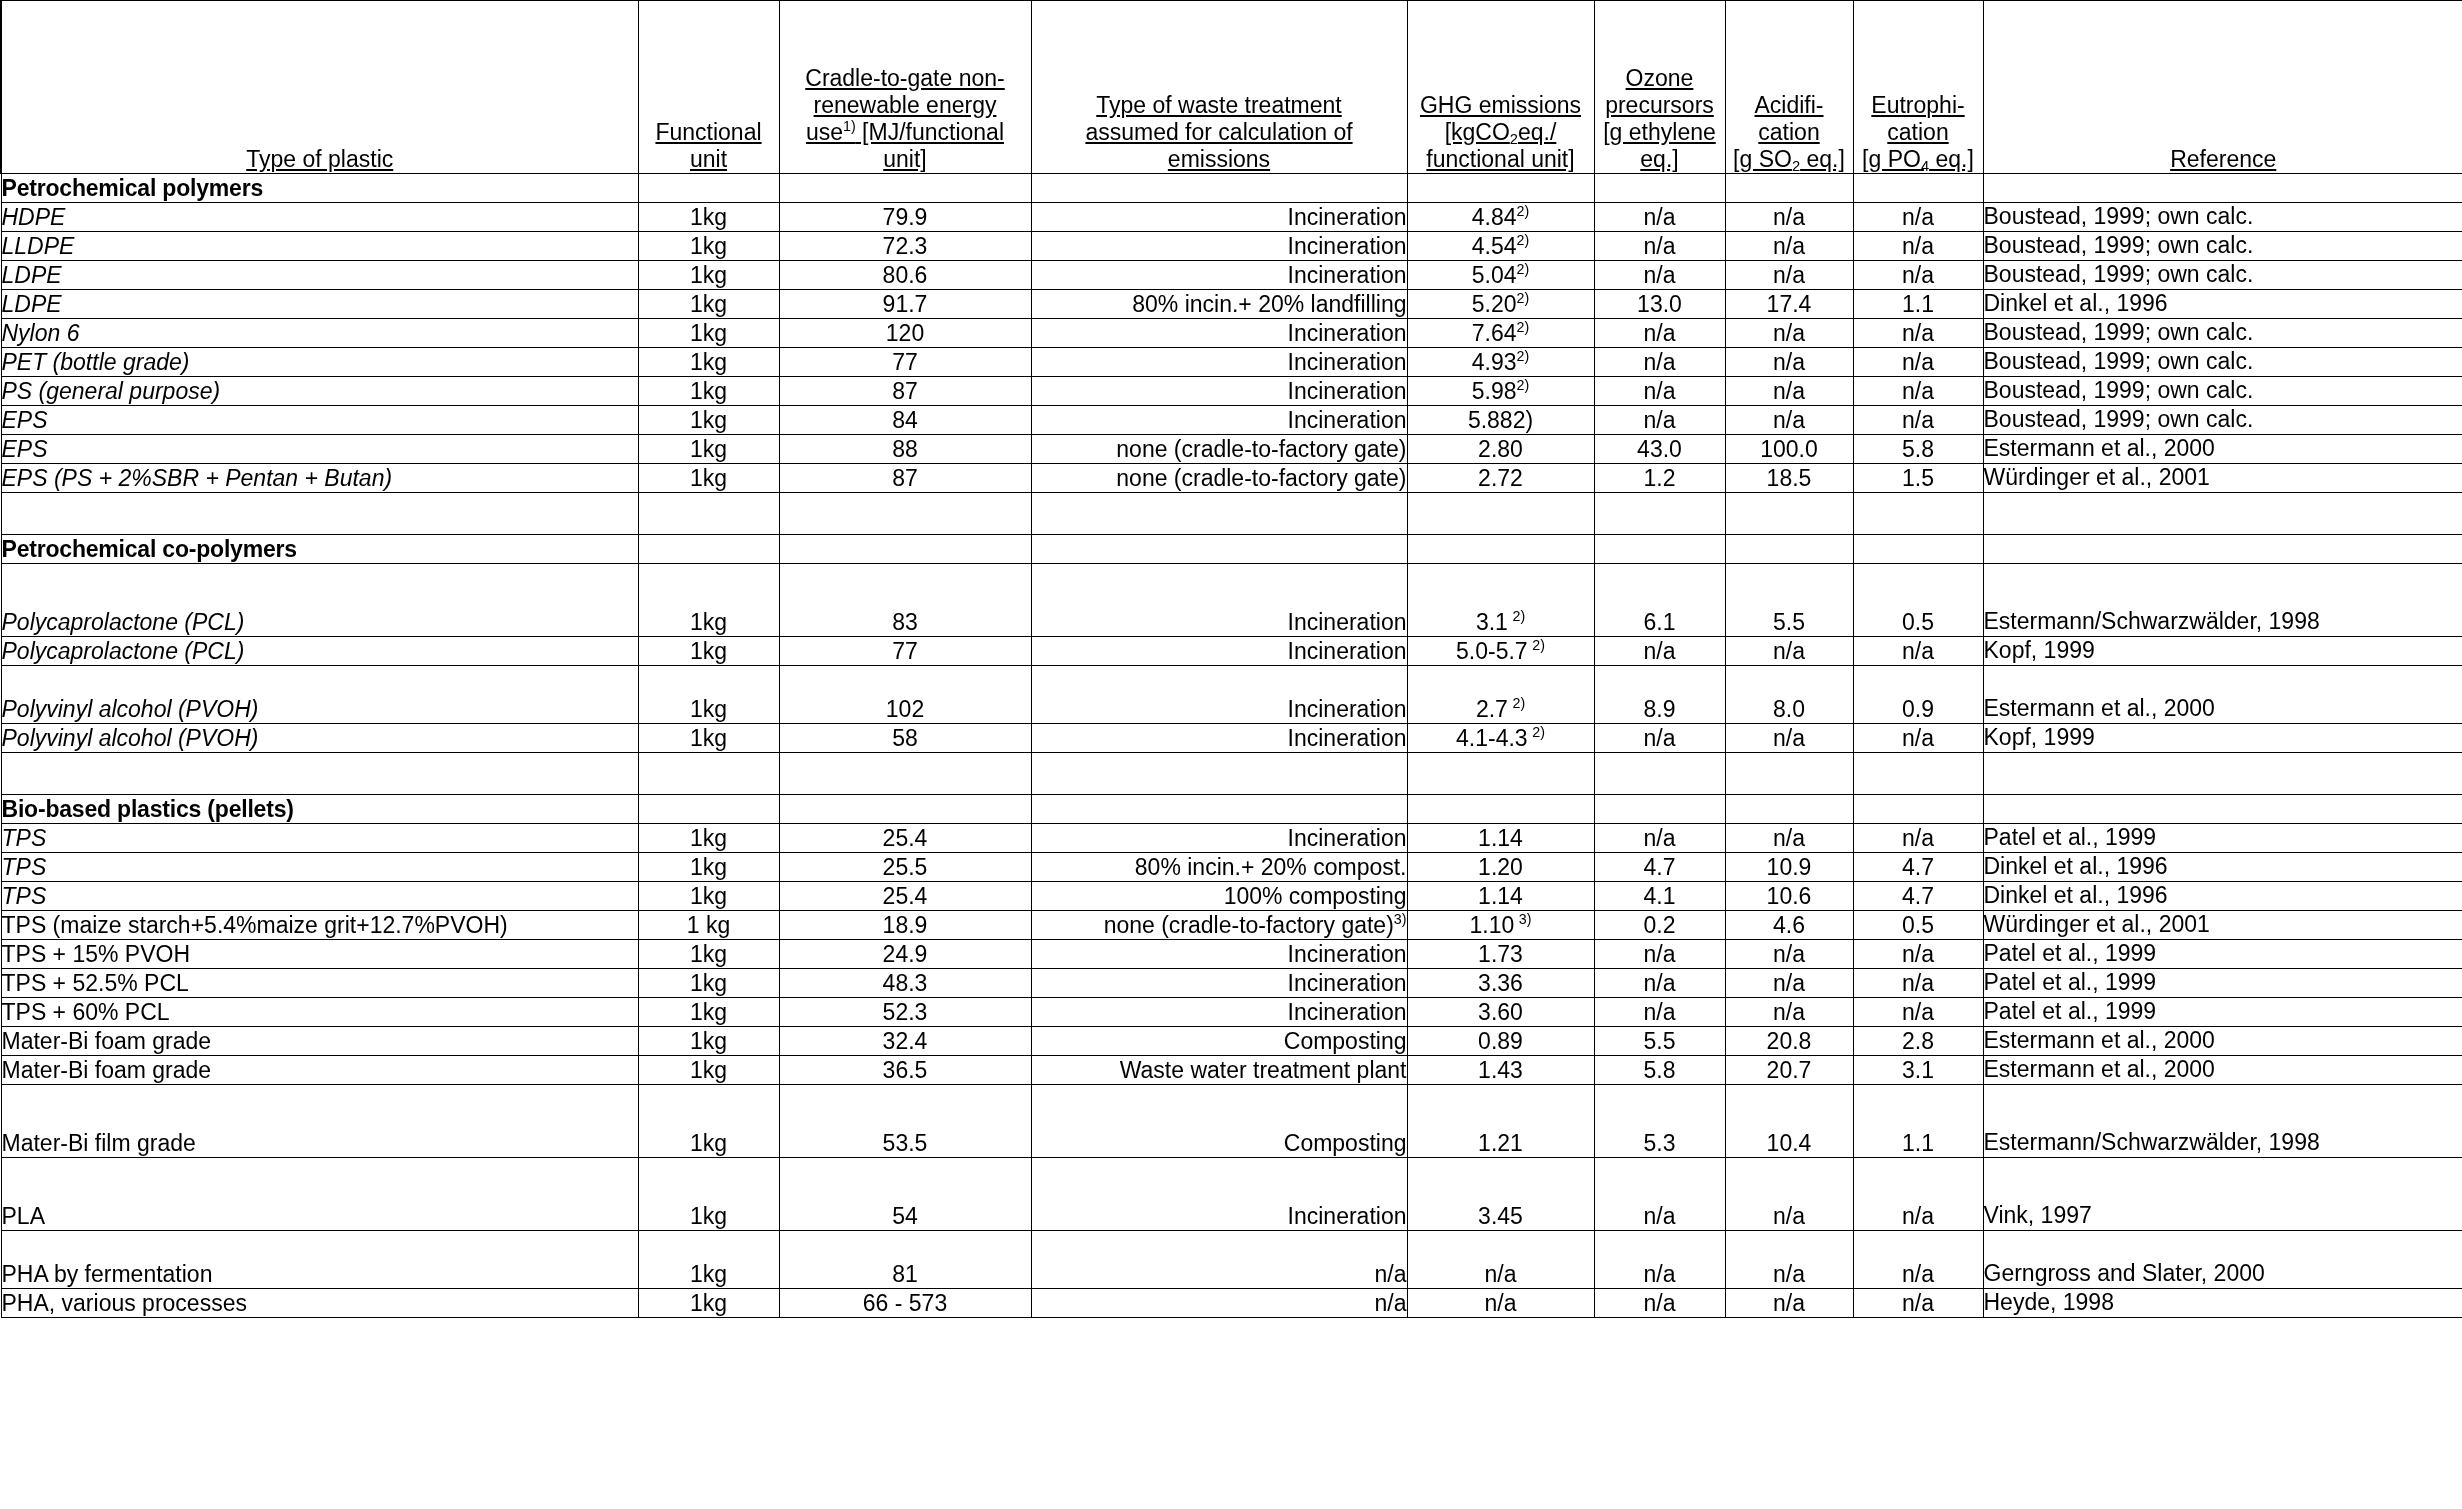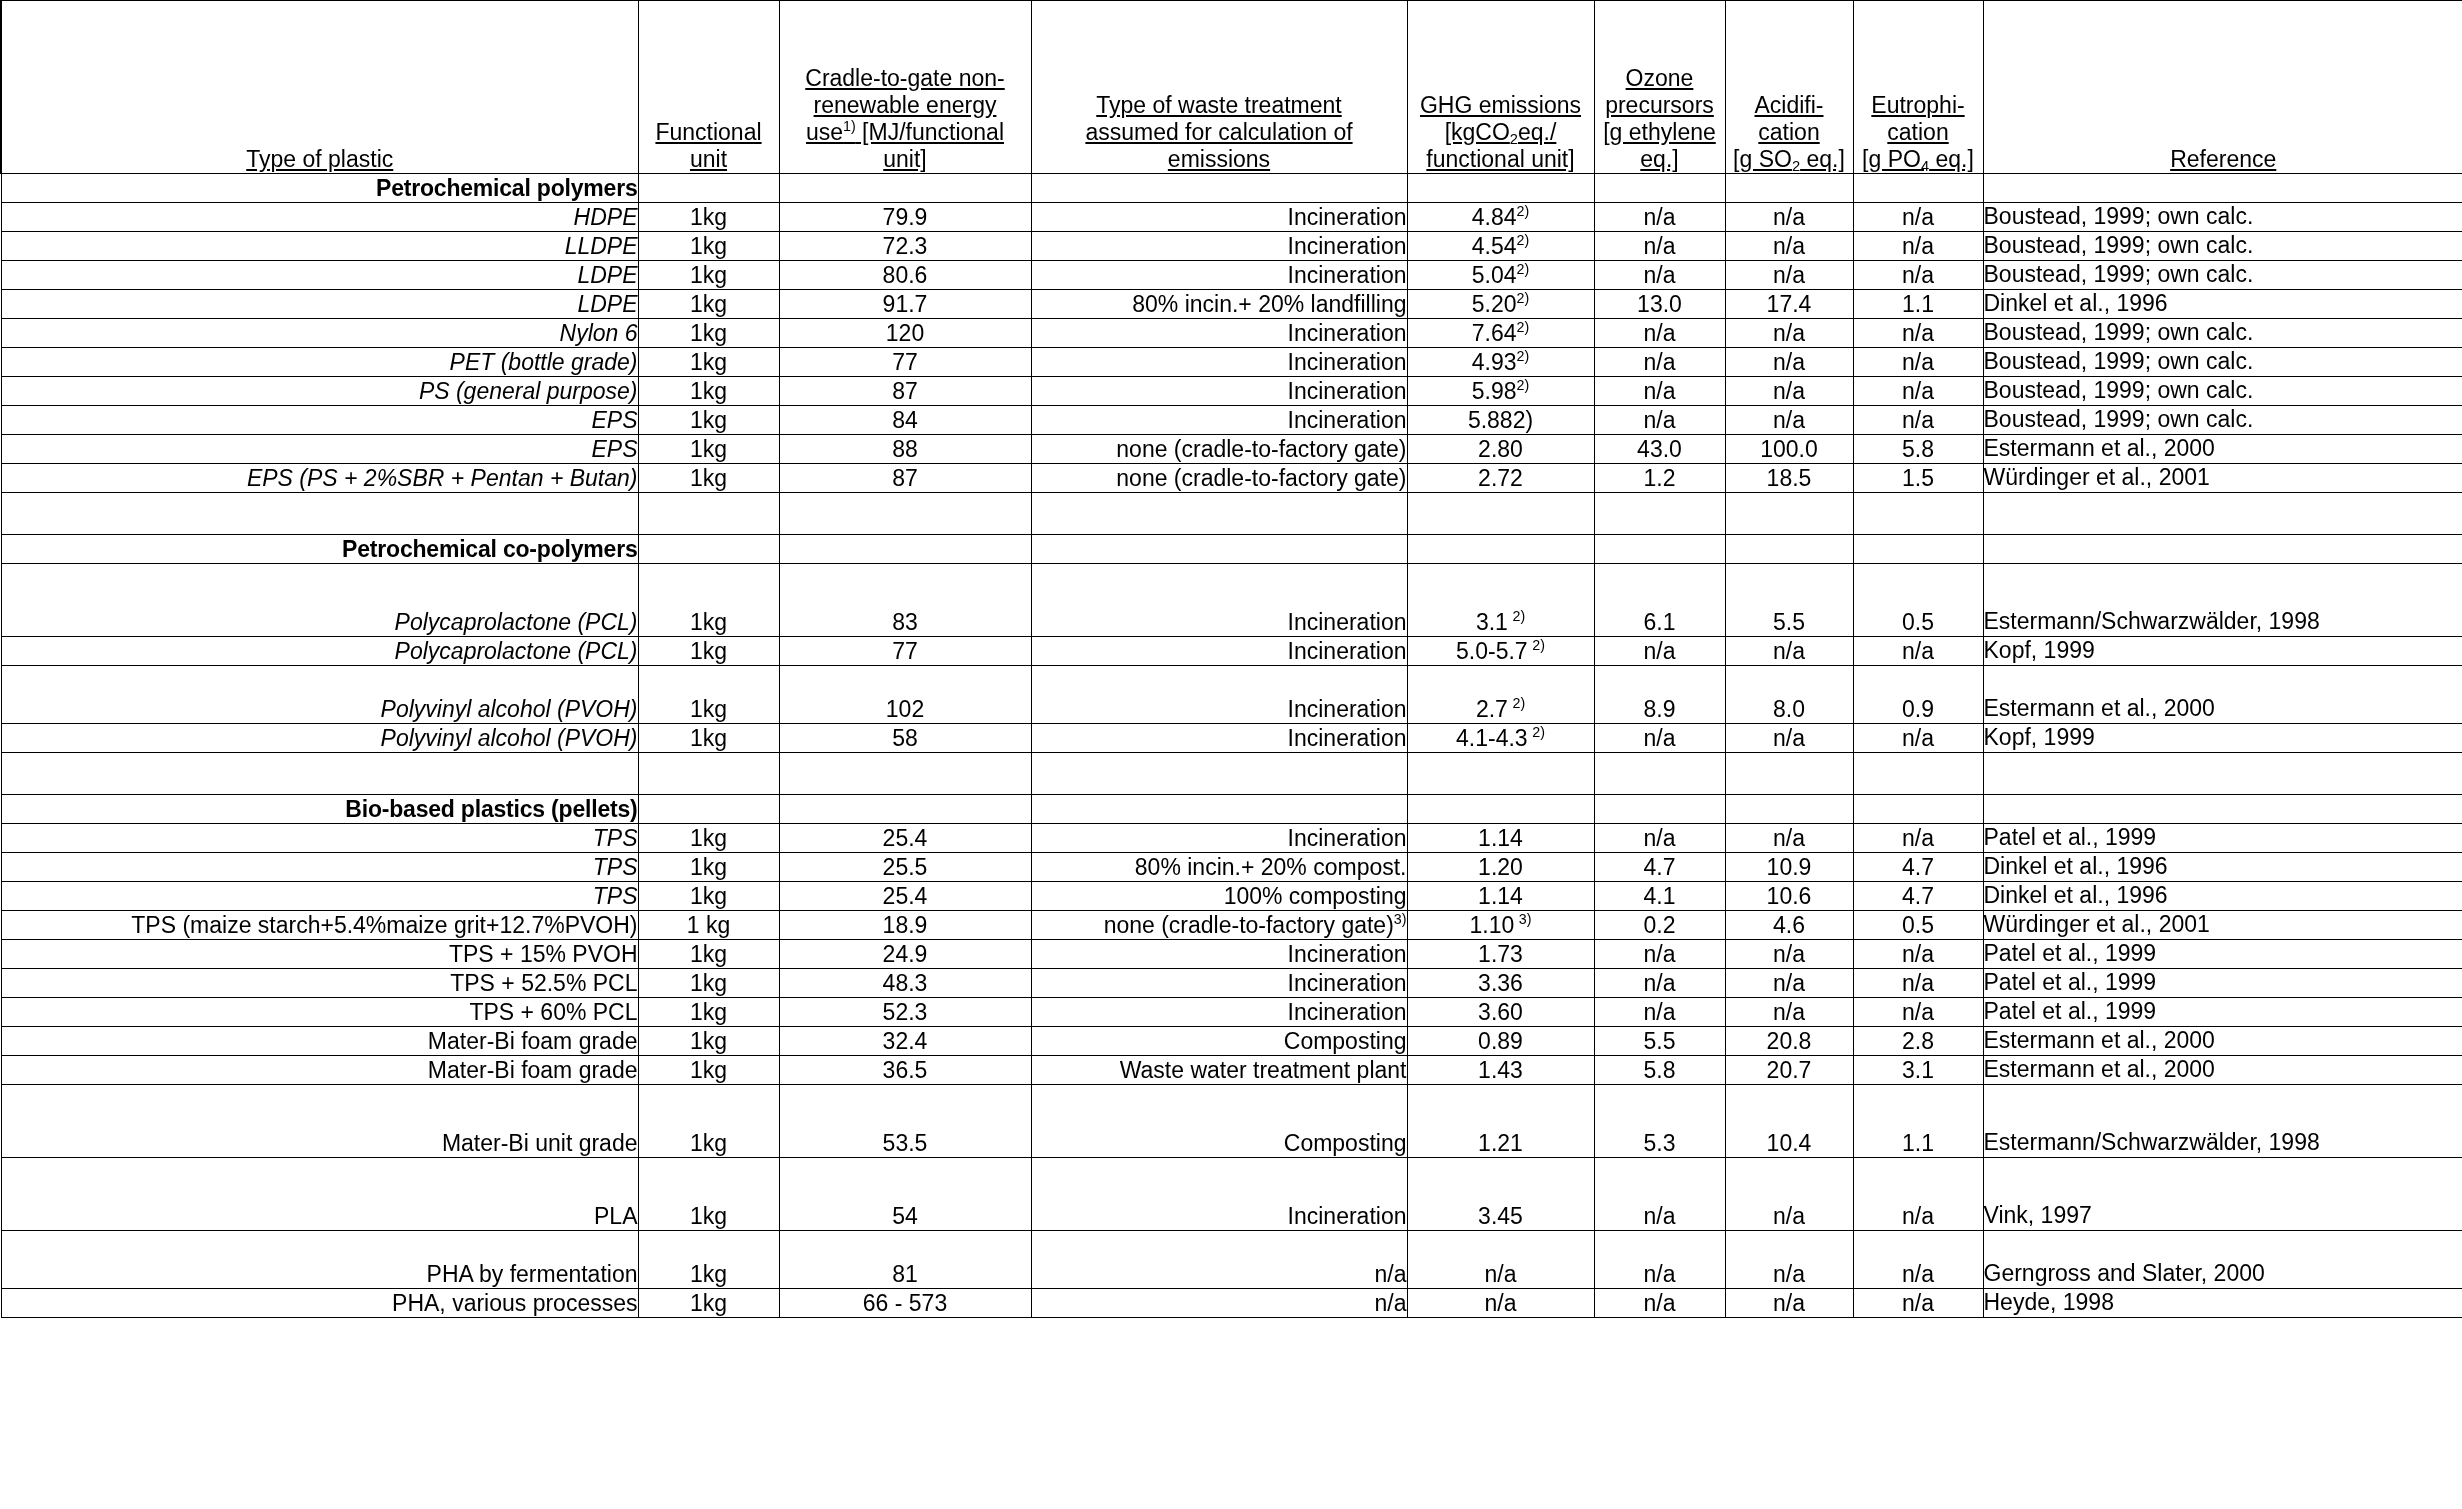--- a/index.html
+++ b/index.html
@@ -57,21 +57,21 @@
   }
   thead th.hd-type { border-left-width: 2.8px; }
   thead th.hd-ref  { border-right-width: 2.8px; }
 
   td.cell {
     height: 28px;
     padding: 0.9px 7.4px 2.8px 7.4px;
   }
   td.c-center { text-align: center; }
 
-  td.type-cell   { text-align: right; padding-left: 11px; border-left-width: 2.8px; margin-left: 48px; }
+  td.type-cell   { text-align: left; padding-left: 11px; border-left-width: 2.8px; margin-left: 48px; }
   td.indent      { padding-left: 43px; font-style: italic; }
   td.section     { font-weight: bold; padding-left: 11px; letter-spacing: -0.2px; }
   td.ref-cell    { text-align: left; padding-left: 9.3px; border-right-width: 2.8px; }
   td.waste-cell  { text-align: right; padding-left: 9.3px; }
 
   tr.spacer td { height: 41px; }
   tr.tall td   { height: 57px; }
   tr.tall2 td  { height: 72px; }
 
   sup {
@@ -454,21 +454,21 @@
           <td class="cell c-center">1kg</td>
           <td class="cell c-center vsep-l">36.5</td>
           <td class="cell waste-cell vsep-l">Waste water treatment plant</td>
           <td class="cell c-center vsep-l">1.43</td>
           <td class="cell c-center">5.8</td>
           <td class="cell c-center">20.7</td>
           <td class="cell c-center">3.1</td>
           <td class="cell ref-cell vsep-l"><span class="ref-wrap">Estermann et al., 2000</span></td>
         </tr>
         <tr class="tall2">
-          <td class="cell type-cell">Mater-Bi unit grade</td>
+          <td class="cell type-cell">Mater-Bi film grade</td>
           <td class="cell c-center">1kg</td>
           <td class="cell c-center vsep-l">53.5</td>
           <td class="cell waste-cell vsep-l">Composting</td>
           <td class="cell c-center vsep-l">1.21</td>
           <td class="cell c-center">5.3</td>
           <td class="cell c-center">10.4</td>
           <td class="cell c-center">1.1</td>
           <td class="cell ref-cell vsep-l"><span class="ref-wrap">Estermann/Schwarzwälder, 1998</span></td>
         </tr>
         <tr class="tall2">

